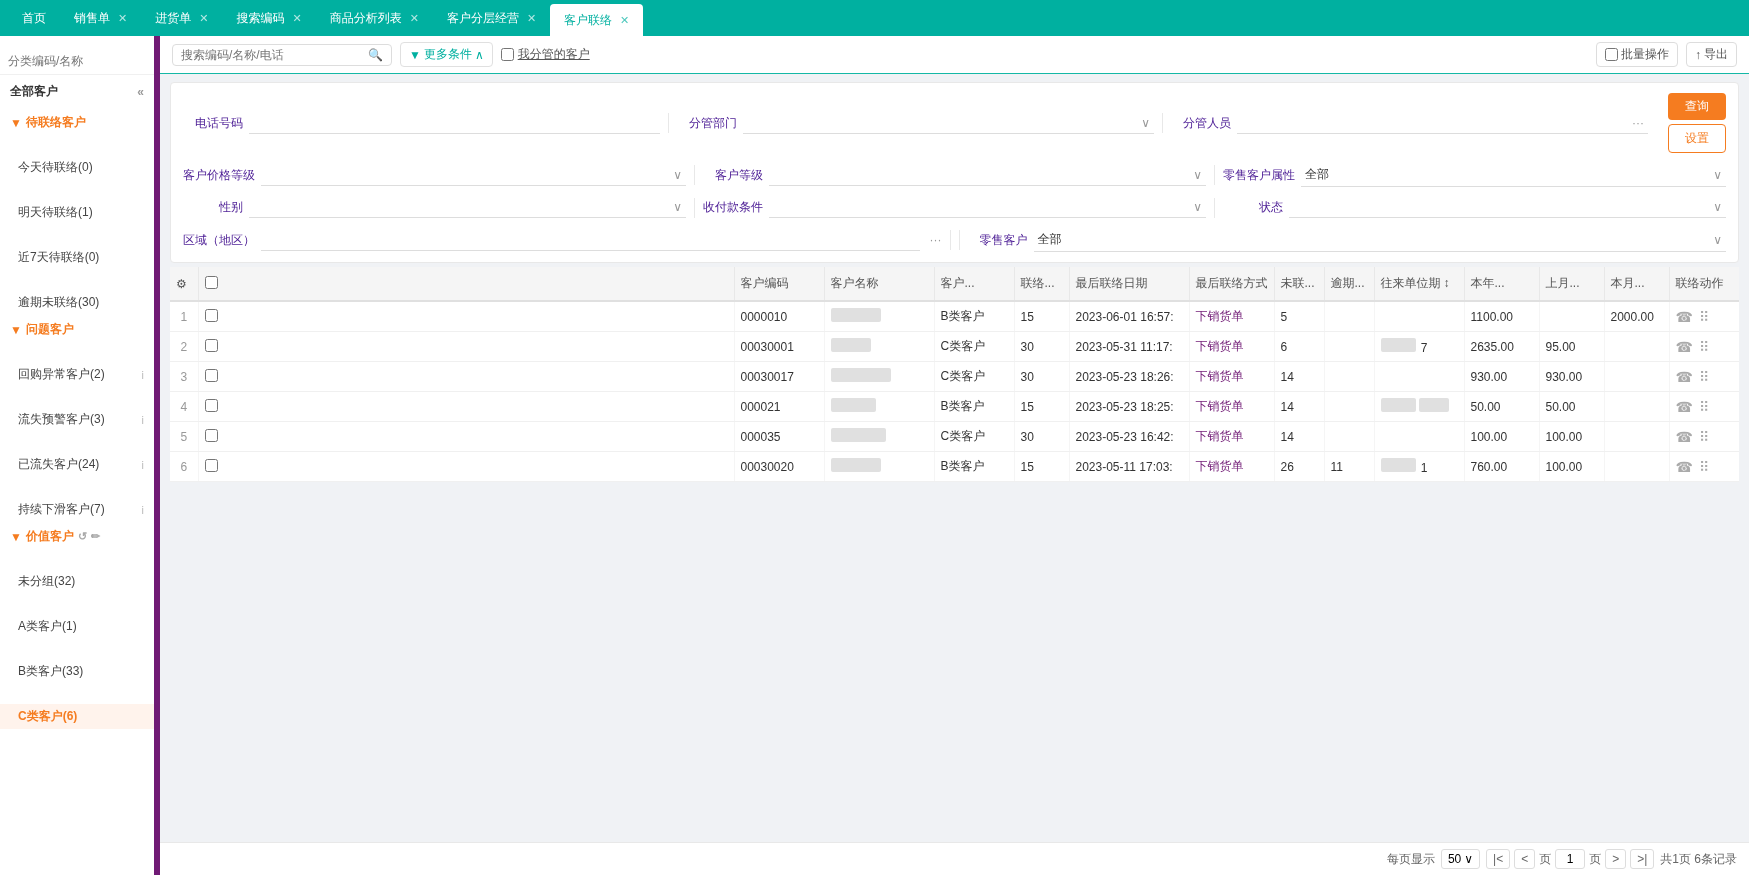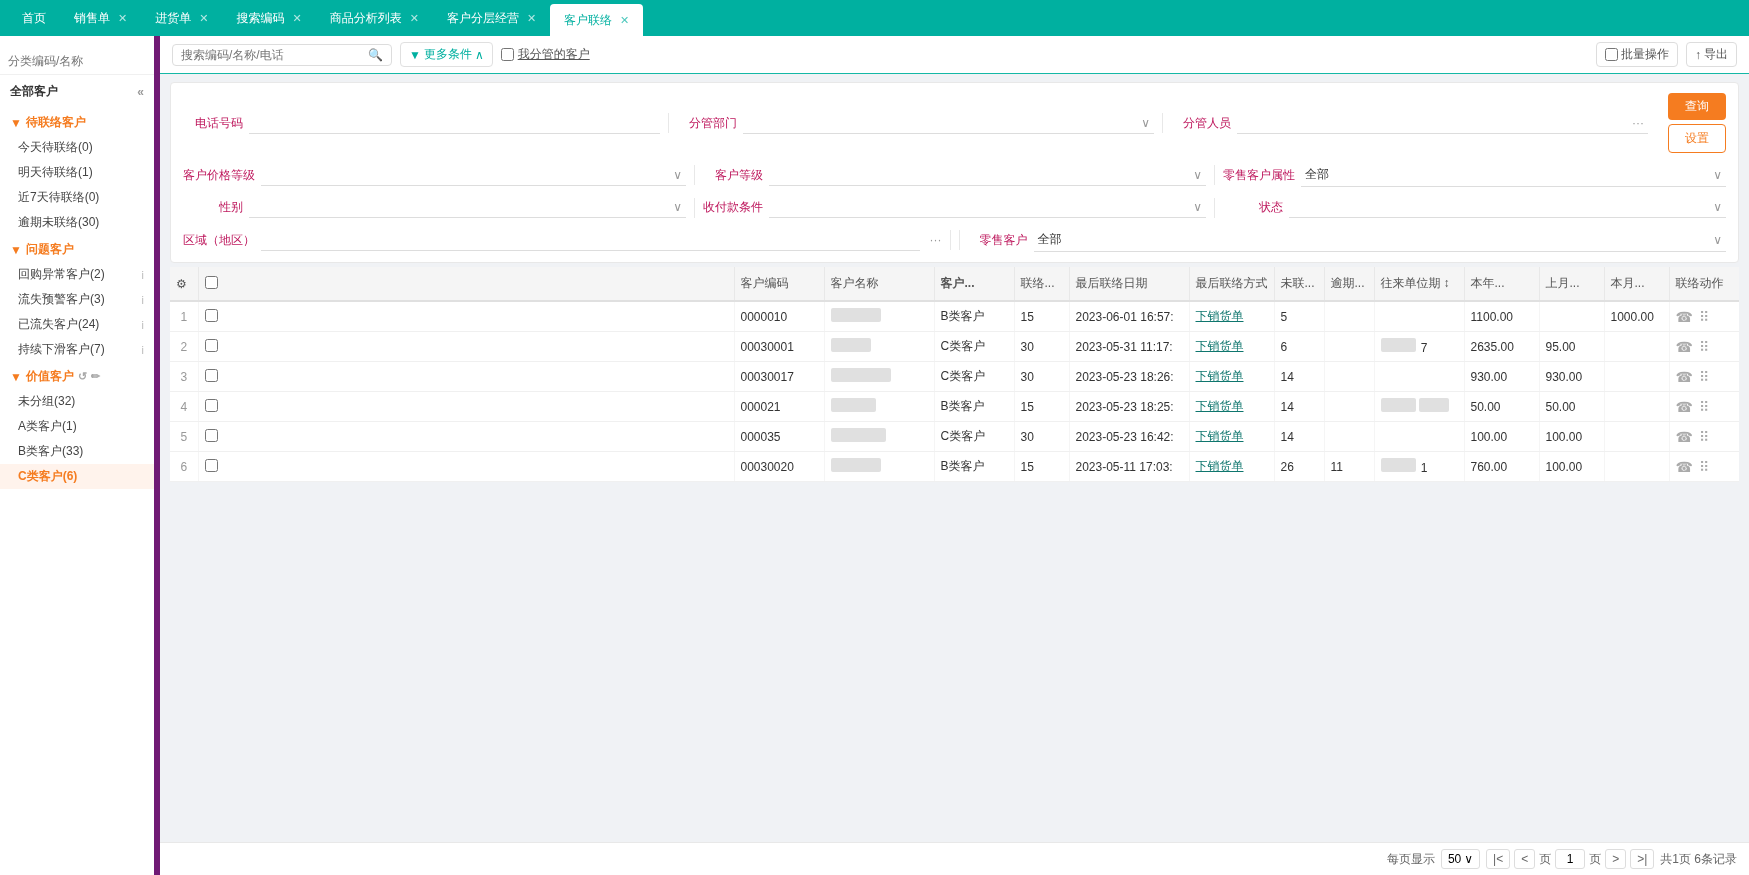--- a/index.html
+++ b/index.html
@@ -15,21 +15,21 @@
     .main-layout { display: flex; height: calc(875px - 36px); }
 
     
     .sidebar { width: 160px; background: #fff; border-right: 6px solid #701a75; overflow-y: auto; flex-shrink: 0; padding: 12px 0; }
     .sidebar-search { display: flex; align-items: center; padding: 6px 8px; border-bottom: 1px solid #f0f0f0; }
     .sidebar-search input { flex: 1; border: none; outline: none; font-size: 12px; color: #333; }
     .sidebar-all { display: flex; align-items: center; justify-content: space-between; padding: 8px 10px; font-weight: bold; font-size: 13px; color: #333; }
     .sidebar-all .collapse-icon { cursor: pointer; color: #999; }
     .sidebar-section-title { padding: 6px 10px 4px; color: #f57c20; font-weight: bold; font-size: 12px; display: flex; align-items: center; gap: 4px; }
     .sidebar-section-title .arrow { color: #f57c20; }
-    .sidebar-item { padding: 4px 10px 4px 18px; color: #444; cursor: pointer; display: flex; align-items: center; justify-content: space-between; }
+    .sidebar-item { padding: 4px 10px 4px 18px; color: #444; cursor: pointer; display: flex; align-items: center; justify-content: space-between; margin-top: 20px; }
     .sidebar-item.active { background: #fff3ec; color: #f57c20; font-weight: bold; }
     .sidebar-item .info-icon { color: #bbb; font-size: 11px; margin-left: 2px; }
     .sidebar-value-section { padding: 6px 10px 4px; color: #f57c20; font-weight: bold; font-size: 12px; display: flex; align-items: center; gap: 4px; }
 
     
     .content { flex: 1; display: flex; flex-direction: column; overflow: hidden; }
 
     
     .toolbar { display: flex; align-items: center; padding: 6px 12px; background: #fff; border-bottom: 1px solid #14b8a6; gap: 8px; }
     .toolbar-search { display: flex; align-items: center; border: 1px solid #ddd; border-radius: 4px; padding: 3px 8px; gap: 4px; width: 220px; }
@@ -38,41 +38,41 @@
     .my-customers { display: flex; gap: 4px; color: #555; cursor: pointer; text-decoration: underline; }
     .toolbar-right { margin-left: auto; display: flex; align-items: center; gap: 8px; }
     .batch-op { display: flex; align-items: center; gap: 3px; color: #555; cursor: pointer; border: 1px solid #ddd; padding: 3px 8px; border-radius: 4px; }
     .export-btn { display: flex; align-items: center; gap: 3px; color: #555; cursor: pointer; border: 1px solid #ddd; padding: 3px 8px; border-radius: 4px; }
 
     
     .filter-panel { background: #fff; border: 1px solid #e8e8e8; margin: 8px 10px 4px; border-radius: 4px; padding: 10px 12px; }
     .filter-row { display: flex; align-items: center; gap: 8px; margin-bottom: 10px; }
     .filter-row:last-child { margin-bottom: 0; }
     .filter-field { display: flex; align-items: center; gap: 6px; flex: 1; }
-    .filter-label { color: #be185d; white-space: nowrap; min-width: 60px; text-align: right; }
+    .filter-label { color: #4c1d95; white-space: nowrap; min-width: 60px; text-align: right; }
     .filter-input { flex: 1; border: none; border-bottom: 1px solid #ddd; outline: none; padding: 3px 4px; font-size: 12px; }
     .filter-select { display: flex; align-items: center; justify-content: space-between; flex: 1; border: none; border-bottom: 1px solid #ddd; padding: 3px 4px; cursor: pointer; }
     .filter-select .val { color: #333; }
     .filter-select .arrow { color: #999; }
     .filter-divider { width: 1px; height: 20px; background: #e8e8e8; }
     .action-btns { display: flex; flex-direction: column; gap: 4px; margin-left: 12px; }
     .btn-query { background: #f57c20; color: #fff; border: none; border-radius: 4px; padding: 5px 16px; cursor: pointer; font-size: 12px; }
     .btn-settings { background: #fff; color: #f57c20; border: 1px solid #f57c20; border-radius: 4px; padding: 5px 16px; cursor: pointer; font-size: 12px; }
     .filter-dots { color: #999; cursor: pointer; margin-left: 4px; }
 
     
     .table-wrapper { flex: 1; overflow: auto; margin: 0 10px; }
     table { width: 100%; border-collapse: collapse; background: #fff; }
     thead tr { background: #f5f5f5; border-bottom: 2px solid #e0e0e0; }
     th { padding: 8px 6px; color: #555; font-weight: normal; text-align: left; border-right: 1px solid #e8e8e8; white-space: nowrap; font-size: 11px; }
     th:last-child { border-right: none; }
     td { padding: 6px 6px; border-bottom: 1px solid #f0f0f0; border-right: 1px solid #f5f5f5; white-space: nowrap; font-size: 12px; color: #333; }
     td:last-child { border-right: none; }
     .row-num { color: #999; text-align: center; }
-    .link-text { color: #0f766e; cursor: pointer; text-decoration: underline; }
+    .link-text { color: #701a75; cursor: pointer; }
     .blurred { background: #e0e0e0; border-radius: 2px; height: 14px; display: inline-block; }
     .action-icons { display: flex; gap: 6px; }
     .action-icon { color: #aaa; cursor: pointer; font-size: 14px; }
 
     
     .pagination { display: flex; align-items: center; justify-content: flex-end; padding: 6px 12px; background: #fff; border-top: 1px solid #e8e8e8; gap: 6px; }
     .pagination-label { color: #666; }
     .per-page-select { border: 1px solid #ddd; border-radius: 3px; padding: 2px 6px; display: flex; align-items: center; gap: 3px; cursor: pointer; }
     .page-nav { display: flex; align-items: center; gap: 4px; }
     .page-btn { border: 1px solid #ddd; border-radius: 3px; padding: 2px 6px; cursor: pointer; color: #666; background: #fff; }
@@ -82,21 +82,21 @@
     
     .table-wrapper::-webkit-scrollbar { height: 6px; width: 6px; }
     .table-wrapper::-webkit-scrollbar-thumb { background: #ccc; border-radius: 3px; }
 
     
     input[type="checkbox"] { cursor: pointer; }
 
     .th-gear { width: 28px; }
     .col-code { width: 90px; }
     .col-name { width: 110px; }
-    .col-type { width: 80px; font-weight: bold; }
+    .col-type { width: 80px; }
     .col-link { width: 55px; }
     .col-date { width: 120px; }
     .col-method { width: 80px; }
     .col-unlnk { width: 50px; }
     .col-overdue { width: 50px; }
     .col-history { width: 90px; }
     .col-year { width: 75px; }
     .col-lastmon { width: 65px; }
     .col-thismon { width: 65px; }
     .col-action { width: 70px; }
@@ -406,21 +406,21 @@
       </td>
       <td>5</td>
       <td></td>
       <td>
         
         
         
       </td>
       <td>1100.00</td>
       <td></td>
-      <td>1000.00</td>
+      <td>2000.00</td>
       <td>
         <div class="action-icons">
           <span class="action-icon">☎</span>
           <span class="action-icon">⠿</span>
         </div>
       </td>
     </tr>
             <tr>
       <td class="row-num">2</td>
       <td>

